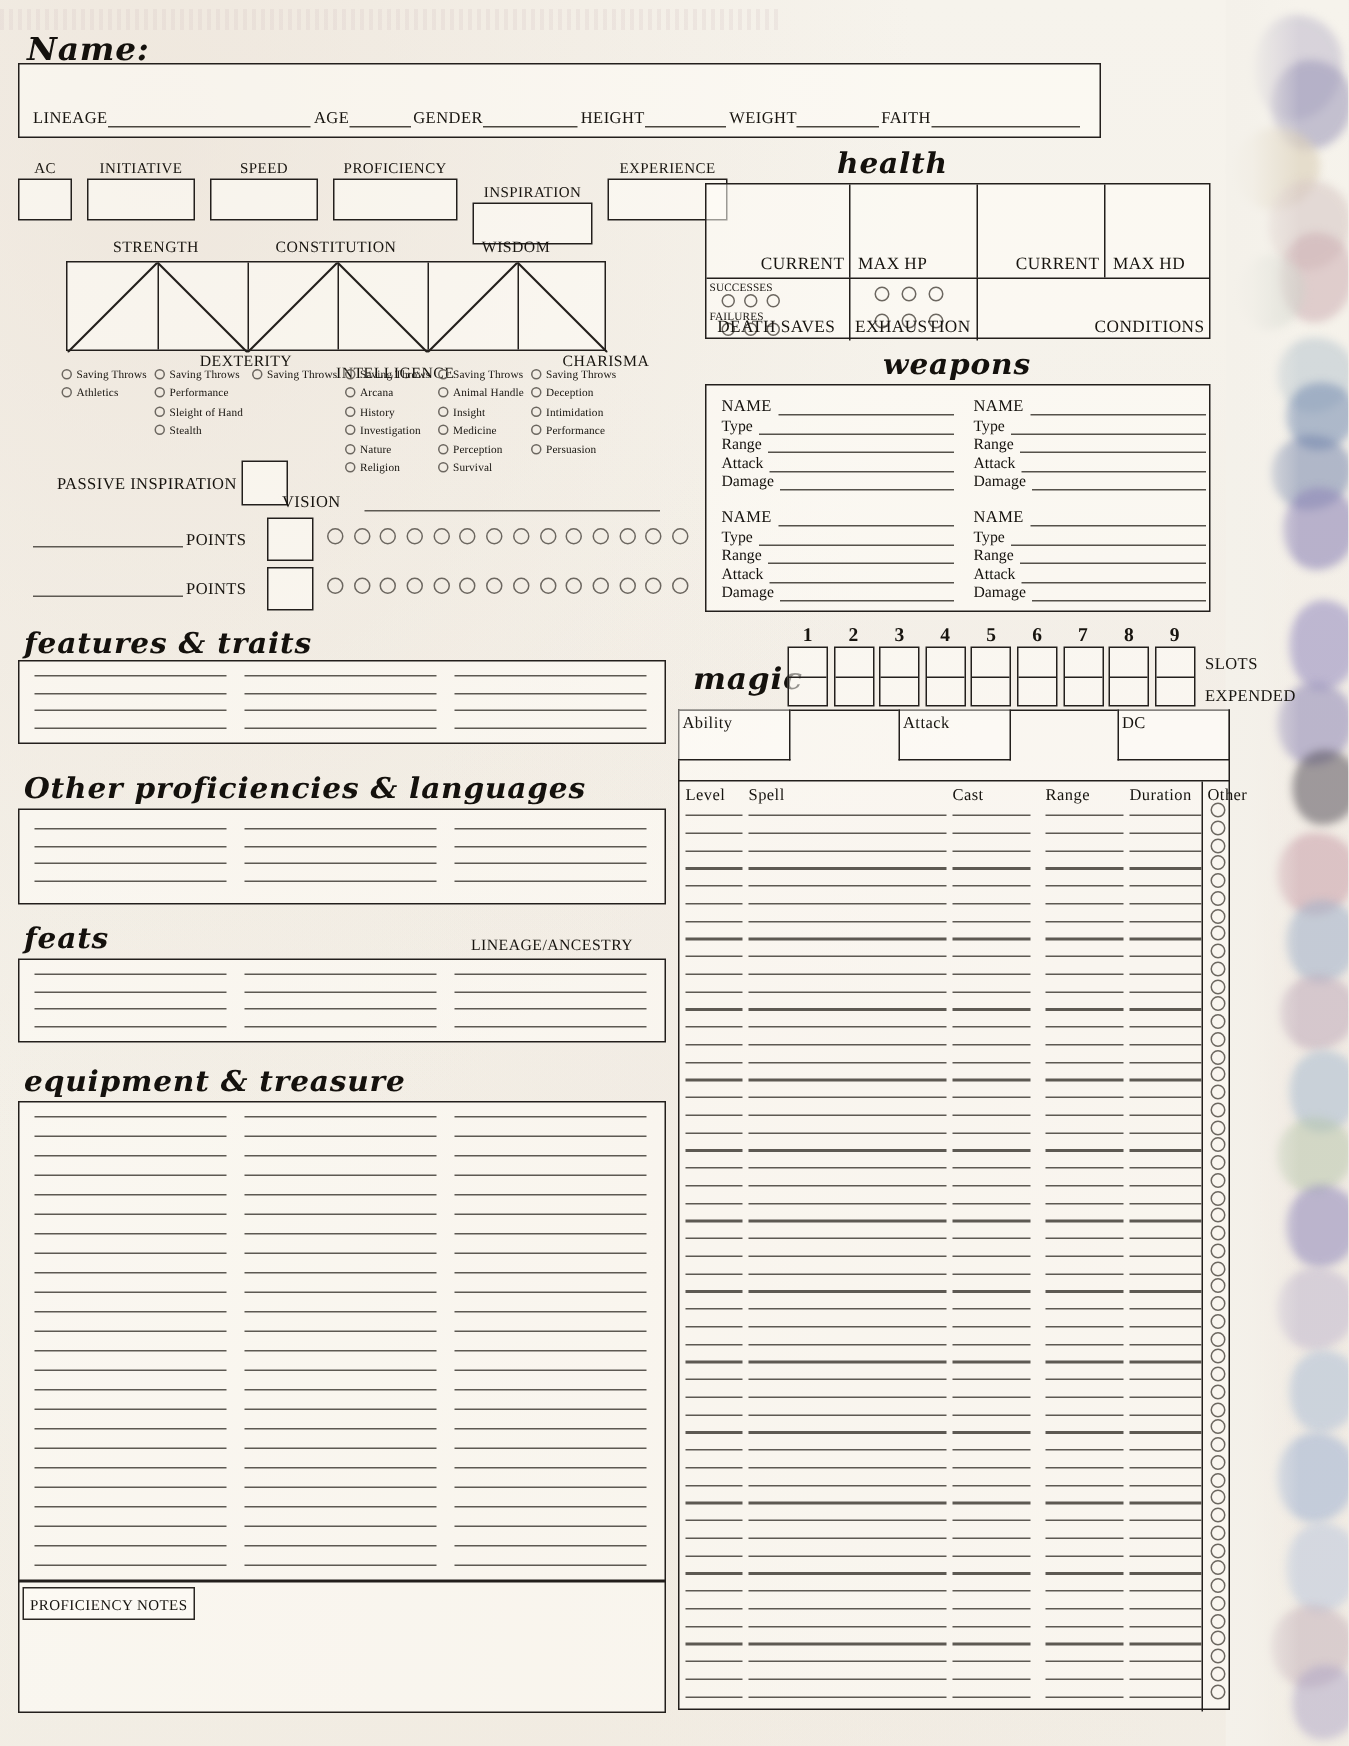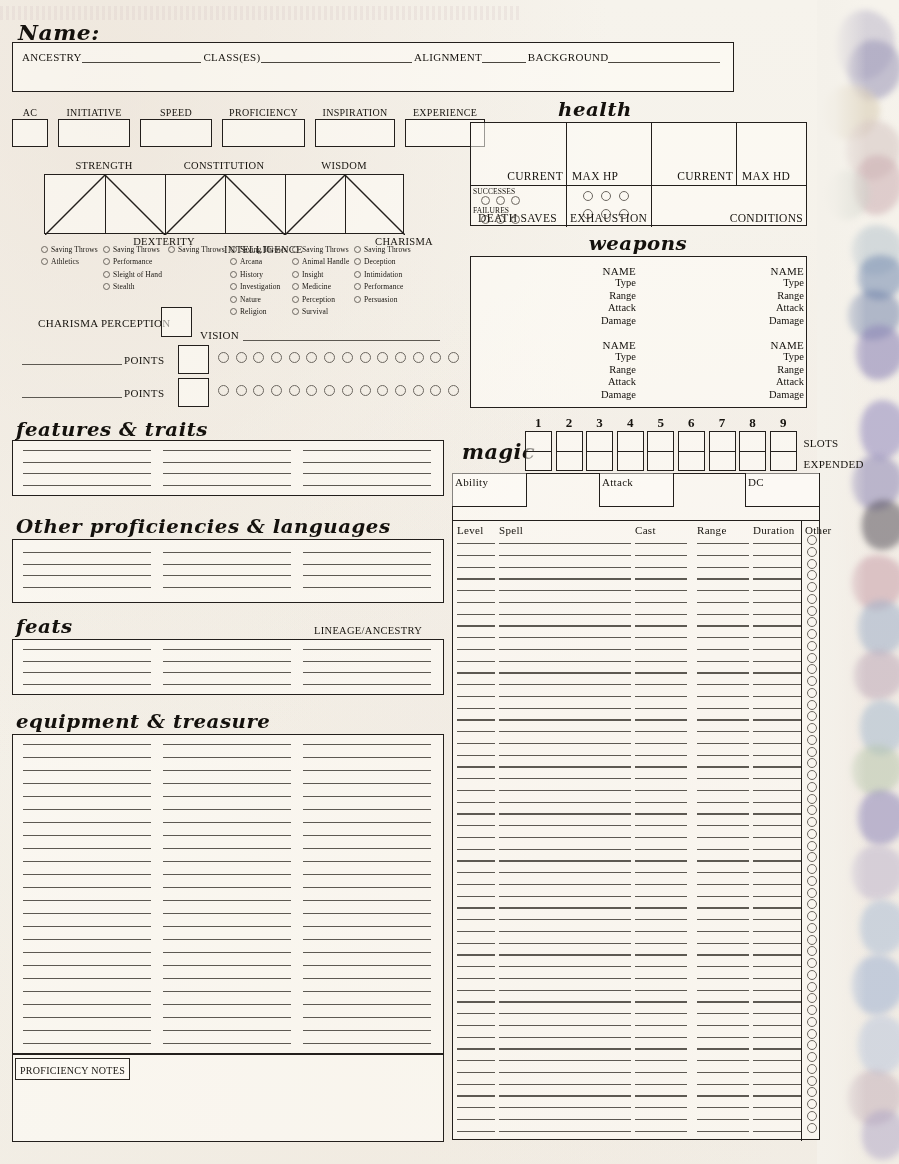--- a/index.html
+++ b/index.html
@@ -62,21 +62,21 @@
     position:absolute; inset:0;
     background:linear-gradient(90deg, #f4f1ea 0%, rgba(244,241,234,.85) 22%, rgba(244,241,234,0) 60%);
   }
 
   .skill-row{ display:flex; align-items:center; gap:3px; height:12.5px; }
   .skill-row .circ{ width:7px; height:7px; flex:none; }
 
   .statbox-label{ font-size:10px; text-align:center; }
 
   
-  .wline{ display:flex; align-items:flex-end; gap:4px; height:12.4px;flex-direction:column; }
+  .wline{ display:flex; align-items:flex-end; gap:4px; height:12.4px; }
   .wline .wlbl{ font-size:10.5px; color:#14110d; }
   .wline .wfill{ flex:1; border-bottom:1.3px solid #55514a; height:9px; }
 </style>
 </head>
 <body>
 
 <div class="paper-bg"></div>
 
 <div class="art">
   <div class="blot" style="left:18px;top:10px;width:60px;height:70px;background:#b9b4c9;opacity:.5"></div>
@@ -107,29 +107,33 @@
   <div class="art-fade"></div>
 </div>
 
 <div class="topstrip"></div>
 
 <div class="sheet">
 
   <div class="abs fancy" style="left:18px; top:20px; font-size:21px;">Name:</div>
 
   <div class="abs box" id="identity-box" style="left:12px; top:42px; width:722px; height:50px;">
-      <div style="position: absolute; left: 9px; top: 8px; display: flex; align-items: flex-end; gap: 0px; width: 700px;">
-        <div class="lbl" style="font-size: 11px; line-height: 12px;">ANCESTRY</div>
+      <div style="position: absolute; left: 9px; top: 30px; display: flex; align-items: flex-end; gap: 0px; width: 700px;">
+        <div class="lbl" style="font-size: 11px; line-height: 12px;">LINEAGE</div>
         <div style="width: 150px; border-bottom: 1.2px solid rgb(74, 70, 63); height: 11px; margin-right: 2px;"></div>
-        <div class="lbl" style="font-size: 11px; line-height: 12px;">CLASS(ES)</div>
-        <div style="width: 190px; border-bottom: 1.2px solid rgb(74, 70, 63); height: 11px; margin-right: 2px;"></div>
-        <div class="lbl" style="font-size: 11px; line-height: 12px;">ALIGNMENT</div>
-        <div style="width: 55px; border-bottom: 1.2px solid rgb(74, 70, 63); height: 11px; margin-right: 2px;"></div>
-        <div class="lbl" style="font-size: 11px; line-height: 12px;">BACKGROUND</div>
-        <div style="width: 140px; border-bottom: 1.2px solid rgb(74, 70, 63); height: 11px; margin-right: 2px;"></div>
+        <div class="lbl" style="font-size: 11px; line-height: 12px;">AGE</div>
+        <div style="width: 45px; border-bottom: 1.2px solid rgb(74, 70, 63); height: 11px; margin-right: 2px;"></div>
+        <div class="lbl" style="font-size: 11px; line-height: 12px;">GENDER</div>
+        <div style="width: 70px; border-bottom: 1.2px solid rgb(74, 70, 63); height: 11px; margin-right: 2px;"></div>
+        <div class="lbl" style="font-size: 11px; line-height: 12px;">HEIGHT</div>
+        <div style="width: 60px; border-bottom: 1.2px solid rgb(74, 70, 63); height: 11px; margin-right: 2px;"></div>
+        <div class="lbl" style="font-size: 11px; line-height: 12px;">WEIGHT</div>
+        <div style="width: 60px; border-bottom: 1.2px solid rgb(74, 70, 63); height: 11px; margin-right: 2px;"></div>
+        <div class="lbl" style="font-size: 11px; line-height: 12px;">FAITH</div>
+        <div style="width: 110px; border-bottom: 1.2px solid rgb(74, 70, 63); height: 11px; margin-right: 2px;"></div>
       </div>
     </div>
 
   <div class="abs" id="statboxes" style="left:12px; top:107px; width:440px; height:40px;">
       <div style="position: absolute; left: 0px; top: 0px; width: 36px;">
         <div class="lbl statbox-label" style="height: 12px; line-height: 12px; font-size: 10px;">AC</div>
         <div class="box" style="width: 100%; height: 28px;"></div>
       </div>
       <div style="position: absolute; left: 46px; top: 0px; width: 72px;">
         <div class="lbl statbox-label" style="height: 12px; line-height: 12px; font-size: 10px;">INITIATIVE</div>
@@ -137,21 +141,21 @@
       </div>
       <div style="position: absolute; left: 128px; top: 0px; width: 72px;">
         <div class="lbl statbox-label" style="height: 12px; line-height: 12px; font-size: 10px;">SPEED</div>
         <div class="box" style="width: 100%; height: 28px;"></div>
       </div>
       <div style="position: absolute; left: 210px; top: 0px; width: 83px;">
         <div class="lbl statbox-label" style="height: 12px; line-height: 12px; font-size: 10px;">PROFICIENCY</div>
         <div class="box" style="width: 100%; height: 28px;"></div>
       </div>
       <div style="position: absolute; left: 303px; top: 0px; width: 80px;">
-        <div class="lbl statbox-label" style="height: 12px; line-height: 12px; font-size: 10px;">INSPIRATION</div>
+        <div class="lbl statbox-label" style="height: 12px; line-height: 12px; font-size: 10px; margin-top: 16px;">INSPIRATION</div>
         <div class="box" style="width: 100%; height: 28px;"></div>
       </div>
       <div style="position: absolute; left: 393px; top: 0px; width: 80px;">
         <div class="lbl statbox-label" style="height: 12px; line-height: 12px; font-size: 10px;">EXPERIENCE</div>
         <div class="box" style="width: 100%; height: 28px;"></div>
       </div>
     </div>
 
   <div class="abs" id="abilities" style="left:44px; top:160px; width:360px; height:92px;">
       <div class="lbl" style="position: absolute; top: 0px; left: 0px; width: 120px; text-align: center; font-size: 10.5px;">STRENGTH</div>
@@ -281,23 +285,23 @@
           <span class="circ"></span>
           <span class="lbl-sm">Performance</span>
         </div>
         <div class="skill-row">
           <span class="circ"></span>
           <span class="lbl-sm">Persuasion</span>
         </div>
       </div>
     </div>
 
-  <div class="abs lbl" style="left:38px; top:317px; font-size:11px;">CHARISMA PERCEPTION</div>
+  <div class="abs lbl" style="left:38px; top:317px; font-size:11px;">PASSIVE INSPIRATION</div>
   <div class="abs box" style="left:161px; top:307px; width:31px; height:30px;"></div>
-  <div class="abs lbl" style="left:200px; top:329px; font-size:11px;">VISION</div>
+  <div class="abs lbl" style="left:188px; top:329px; font-size:11px;">VISION</div>
   <div class="abs rule" style="left:243px; top:340px; width:197px;"></div>
 
   <div class="abs" id="points" style="left:10px; top:345px; width:435px; height:62px;">
       <div style="position: absolute; left: 0px; top: 0px; width: 100%; height: 30px;">
         <div class="rule" style="position: absolute; left: 12px; top: 19px; width: 100px;"></div>
         <div class="lbl" style="position: absolute; left: 114px; top: 9px; font-size: 11px;">POINTS</div>
         <div class="box" style="position: absolute; left: 168px; top: 0px; width: 31px; height: 29px;"></div>
         <div style="position: absolute; left: 208px; top: 7px; display: flex; gap: 6.7px;">
           <span class="circ" style="width: 11px; height: 11px;"></span>
           <span class="circ" style="width: 11px; height: 11px;"></span>

